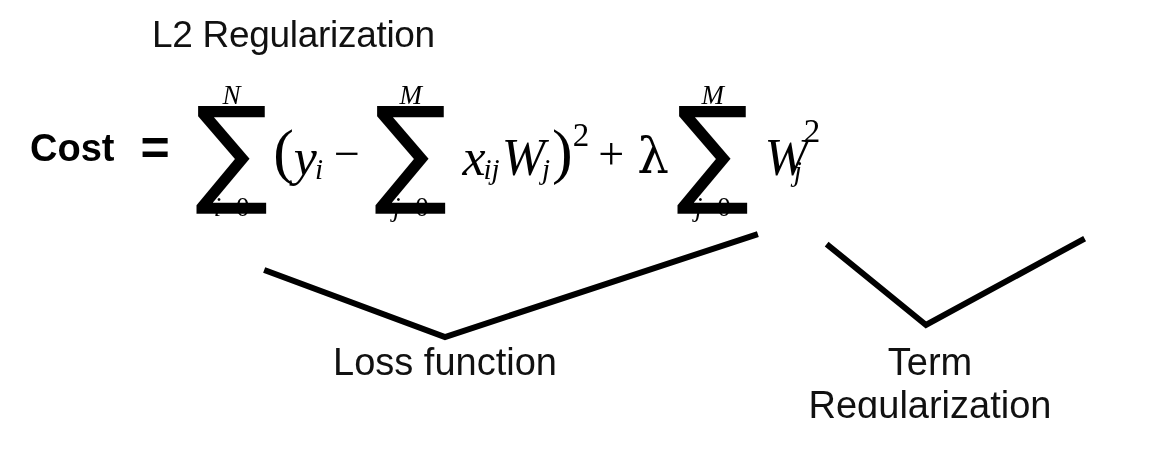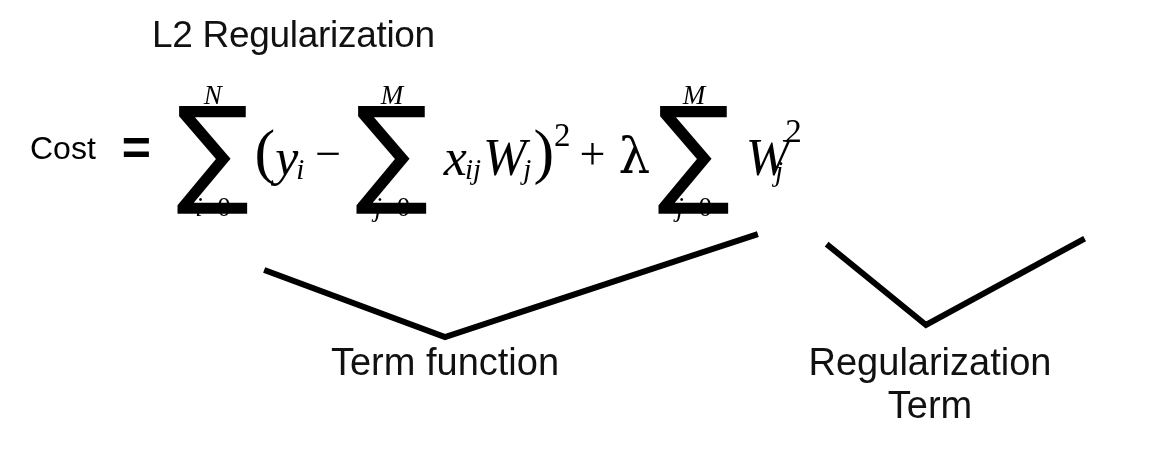--- a/index.html
+++ b/index.html
@@ -38,22 +38,22 @@
     left: 30px;
     top: 60px;
     width: 1120px;
     height: 175px;
     display: flex;
     align-items: center;
   }
 
   .cost-label {
     font-family: "Liberation Sans", sans-serif;
-    font-weight: 400;
-    font-size: 32px;
+    font-weight: 700;
+    font-size: 38px;
     letter-spacing: 0px;
     color: #000000;
     line-height: 1;
     white-space: nowrap;
   }
   .eq-sign {
     font-family: "Liberation Sans", sans-serif;
     font-weight: 700;
     font-size: 50px;
     color: #000000;
@@ -239,20 +239,20 @@
       <span class="sub" style="top:24px;left:-14px">j</span>
       <span class="sup" style="left:-12px;top:-16px">2</span>
 
   </div>
 
   <svg id="braces" viewBox="0 0 1158 466">
     <polyline points="267,271 445,337 755,235" fill="none" stroke="#000000" stroke-width="6" stroke-linecap="square" stroke-linejoin="miter"></polyline>
     <polyline points="829,246 926,325 1082,240" fill="none" stroke="#000000" stroke-width="6" stroke-linecap="square" stroke-linejoin="miter"></polyline>
   </svg>
 
-  <div class="caption" id="caption-loss">Term function</div>
+  <div class="caption" id="caption-loss">Loss function</div>
 
   <div class="caption" id="caption-reg">
+    <div>Term</div>
     <div>Regularization</div>
-    <div>Term</div>
   </div>
 
 </div>
 
 </body></html>

